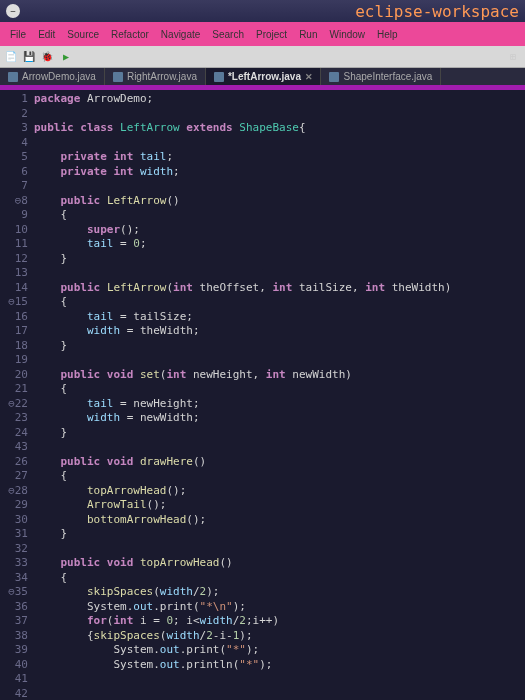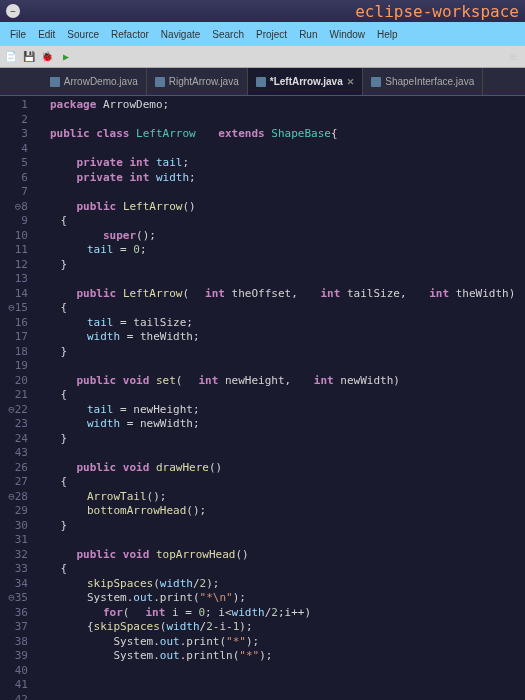--- a/index.html
+++ b/index.html
@@ -27,21 +27,21 @@
       border-radius: 50%;
       background: #ddd;
       display: flex;
       align-items: center;
       justify-content: center;
       color: #333;
       font-size: 9px;
     }
     .workspace-label { color: #ff9955; font-size: 16px; }
     .menu-bar {
-      background: #7dd3fc;
+      background: #ec4899;
       color: #333;
       height: 22px;
       display: flex;
       align-items: center;
       padding: 12px 4px;
       font-size: 10px;
       font-family: Arial, sans-serif;
     }
     .menu-item { padding: 0 6px; cursor: default; }
     .toolbar {
@@ -55,24 +55,23 @@
     }
     .toolbar-icon {
       width: 16px; height: 16px;
       display: inline-flex;
       align-items: center;
       justify-content: center;
       font-size: 10px;
     }
     .tab-bar {
       background: #2a2a3e;
-      height: 28px;
-      display: flex;
-      border-bottom: 1px solid #a21caf;
-      justify-content: center;
+      height: 22px;
+      display: flex;
+      border-bottom: 5px solid #a21caf;
     }
     .tab {
       display: flex;
       align-items: center;
       padding: 0 8px;
       font-size: 10px;
       color: #aaa;
       border-right: 1px solid #444;
       gap: 4px;
       font-family: Arial, sans-serif;
@@ -106,21 +105,21 @@
       user-select: none;
     }
     .code {
       flex: 1;
       padding-top: 2px;
       font-size: 11px;
       line-height: 14.5px;
       color: #d4d4d4;
     }
     .line { white-space: pre; height: 14.5px; }
-    .kw { color: #c586c0; font-weight: bold; margin-left: 16px; }
+    .kw { color: #c586c0; font-weight: bold; }
     .type { color: #4ec9b0; }
     .str { color: #ce9178; }
     .num { color: #b5cea8; }
     .field { color: #9cdcfe; }
     .method { color: #dcdcaa; }
   </style>
 </head>
 <body>
 
 <div class="title-bar">
@@ -237,20 +236,21 @@
       <div class="line"><span>    }</span></div>
       <div class="line"><span></span></div>
       <div class="line"><span>    </span><span class="kw">public void</span><span> </span><span class="method">set</span><span>(</span><span class="kw">int</span><span> newHeight, </span><span class="kw">int</span><span> newWidth)</span></div>
       <div class="line"><span>    {</span></div>
       <div class="line"><span>        </span><span class="field">tail</span><span> = newHeight;</span></div>
       <div class="line"><span>        </span><span class="field">width</span><span> = newWidth;</span></div>
       <div class="line"><span>    }</span></div>
       <div class="line"><span></span></div>
       <div class="line"><span>    </span><span class="kw">public void</span><span> </span><span class="method">drawHere</span><span>()</span></div>
       <div class="line"><span>    {</span></div>
+      <div class="line"><span>        </span><span class="method">topArrowHead</span><span>();</span></div>
       <div class="line"><span>        </span><span class="method">ArrowTail</span><span>();</span></div>
       <div class="line"><span>        </span><span class="method">bottomArrowHead</span><span>();</span></div>
       <div class="line"><span>    }</span></div>
       <div class="line"><span></span></div>
       <div class="line"><span>    </span><span class="kw">public void</span><span> </span><span class="method">topArrowHead</span><span>()</span></div>
       <div class="line"><span>    {</span></div>
       <div class="line"><span>        </span><span class="method">skipSpaces</span><span>(</span><span class="field">width</span><span>/</span><span class="num">2</span><span>);</span></div>
       <div class="line"><span>        System.</span><span class="field">out</span><span>.print(</span><span class="str">"*\n"</span><span>);</span></div>
       <div class="line"><span>        </span><span class="kw">for</span><span>(</span><span class="kw">int</span><span> i = </span><span class="num">0</span><span>; i&lt;</span><span class="field">width</span><span>/</span><span class="num">2</span><span>;i++)</span></div>
       <div class="line"><span>        {</span><span class="method">skipSpaces</span><span>(</span><span class="field">width</span><span>/</span><span class="num">2</span><span>-i-</span><span class="num">1</span><span>);</span></div>

